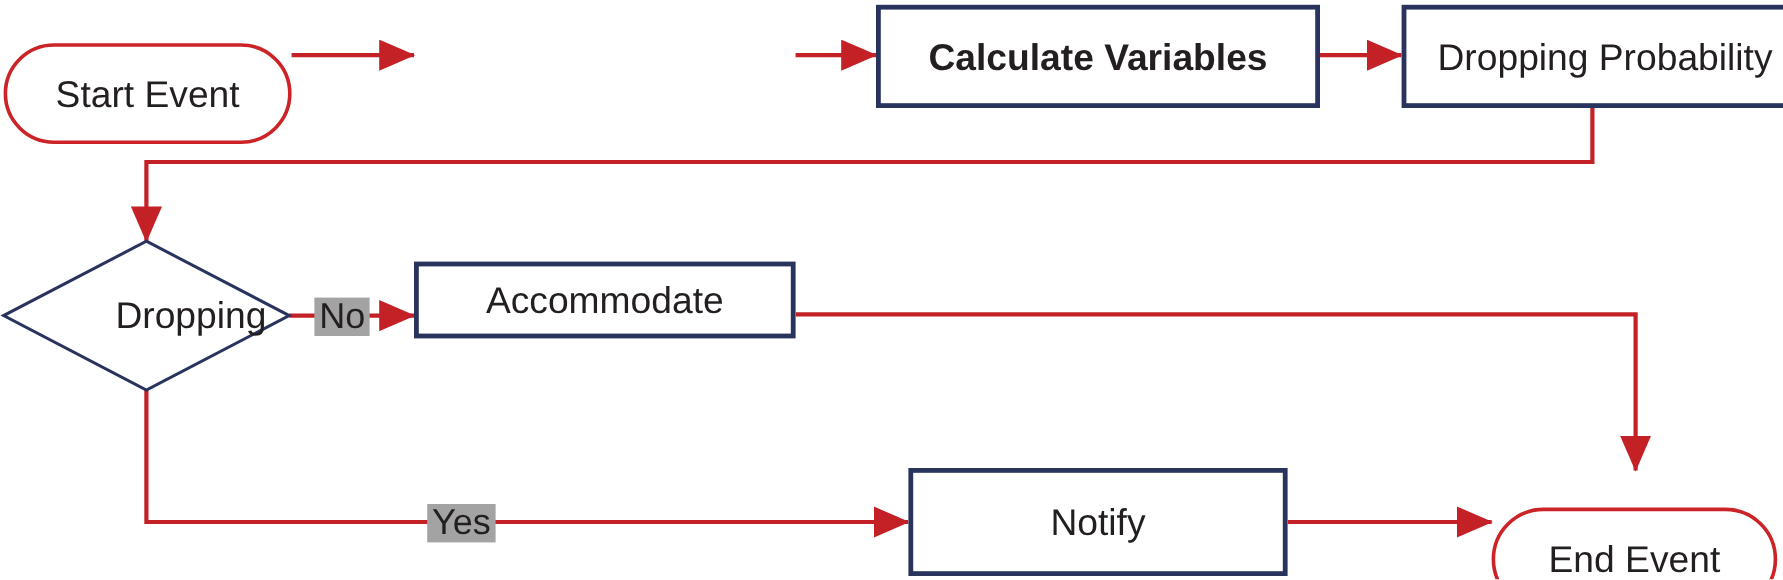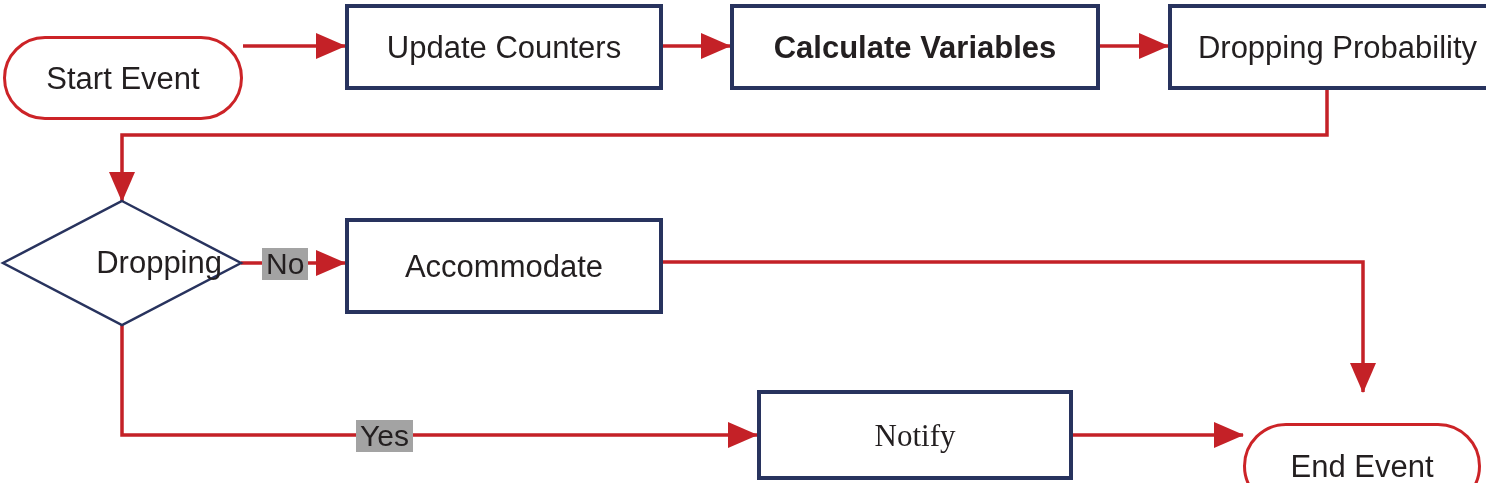--- a/index.html
+++ b/index.html
@@ -94,39 +94,36 @@
     <path class="connector" d="M122,325 V435 H757" marker-end="url(#arrow)"></path>
     <path class="connector" d="M1073,435 H1243" marker-end="url(#arrow)"></path>
 
     <polygon class="decision-shape" points="122,201 241,263 122,325 3,263"></polygon>
   </svg>
 
   <div class="node terminator" style="left:3px; top:5px; width:240px; height:84px;">
     <span>Start Event</span>
   </div>
 
-  <div class="node process" style="left:345px; top:4px; width:318px; height:86px;">
-    <span>Update Counters</span>
-  </div>
 
   <div class="node process" style="left:730px; top:4px; width:370px; height:86px;font-weight:bold;">
     <span>Calculate Variables</span>
   </div>
 
   <div class="node process" style="left:1168px; top:4px; width:339px; height:86px;">
     <span>Dropping Probability</span>
   </div>
 
   <div class="decision-label">Dropping</div>
 
-  <div class="node process" style="left:345px; top:218px; width:318px; height:96px;">
+  <div class="node process" style="left:345px; top:218px; width:318px; height:64px;">
     <span>Accommodate</span>
   </div>
 
-  <div class="node process" style="left:757px; top:390px; width:316px; height:90px;font-family:Liberation Serif, serif;">
+  <div class="node process" style="left:757px; top:390px; width:316px; height:90px;">
     <span>Notify</span>
   </div>
 
   <div class="node terminator" style="left:1243px; top:392px; width:238px; height:86px;">
     <span>End Event</span>
   </div>
 
   <div class="edge-label no-label">No</div>
 
   <div class="edge-label yes-label">Yes</div>

